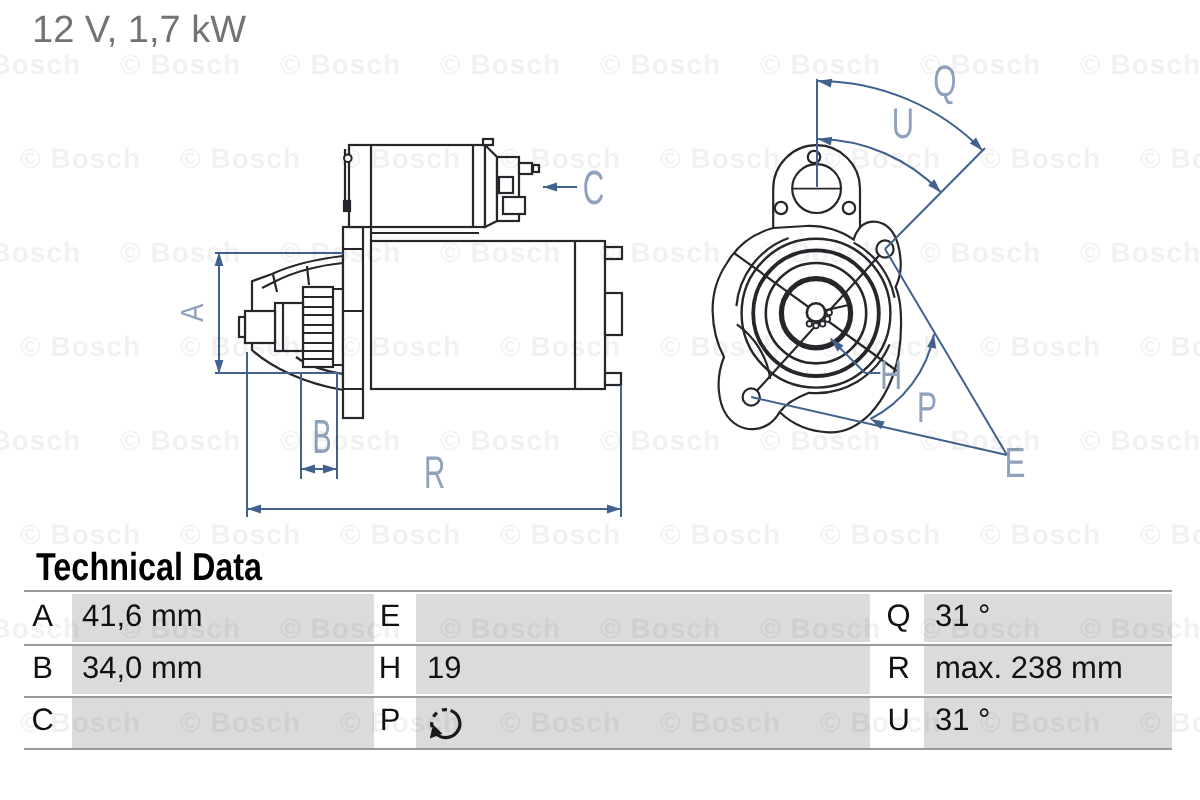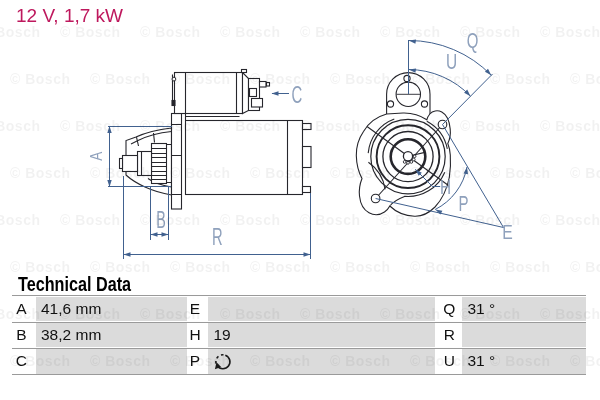--- a/index.html
+++ b/index.html
@@ -3,21 +3,21 @@
 <meta charset="utf-8">
 <style>
 html,body{margin:0;padding:0;background:#fff}
 #page{position:relative;width:600px;height:400px;overflow:hidden;background:#fff;
  font-family:"Liberation Sans",sans-serif}
 .wm{position:absolute;font-weight:bold;font-size:14px;color:rgba(0,0,0,0.055);
  white-space:nowrap;z-index:40;letter-spacing:0.5px}
 .cell{position:absolute;font-size:15.5px;color:#111;line-height:26px;white-space:nowrap}
 #hdr{position:absolute;left:18px;top:273px;font-size:19.5px;font-weight:bold;color:#000;
  transform:scaleX(0.83);transform-origin:0 0}
-#kw{position:absolute;left:16px;top:5px;font-size:19px;color:#be185d}
+#kw{position:absolute;left:16px;top:5px;font-size:19px;color:#737373}
 </style>
 </head>
 <body>
 <div id="page">
 <div id="kw">12 V, 1,7 kW</div>
 <div id="hdr">Technical Data</div>
 <div style="position:absolute;left:36px;top:296.5px;width:150.5px;height:24.5px;background:#dbdbdb"></div>
 <div style="position:absolute;left:208px;top:296.5px;width:227.39999999999998px;height:24.5px;background:#dbdbdb"></div>
 <div style="position:absolute;left:462.2px;top:296.5px;width:123.80000000000001px;height:24.5px;background:#dbdbdb"></div>
 <div style="position:absolute;left:36px;top:323.3px;width:150.5px;height:23.9px;background:#dbdbdb"></div>
@@ -31,22 +31,23 @@
 <div style="position:absolute;left:12px;top:347.5px;width:574px;height:1.3px;background:#9a9a9a"></div>
 <div style="position:absolute;left:12px;top:374px;width:574px;height:1.3px;background:#9a9a9a"></div>
 <div class="cell" style="left:9.3px;top:295.5px;width:24px;text-align:center">A</div>
 <div class="cell" style="left:183px;top:295.5px;width:24px;text-align:center">E</div>
 <div class="cell" style="left:437.3px;top:295.5px;width:24px;text-align:center">Q</div>
 <div class="cell" style="left:41px;top:295.5px">41,6 mm</div>
 <div class="cell" style="left:467.5px;top:295.5px">31 °</div>
 <div class="cell" style="left:9.3px;top:322.3px;width:24px;text-align:center">B</div>
 <div class="cell" style="left:183px;top:322.3px;width:24px;text-align:center">H</div>
 <div class="cell" style="left:437.3px;top:322.3px;width:24px;text-align:center">R</div>
-<div class="cell" style="left:41px;top:322.3px">38,2 mm</div>
+<div class="cell" style="left:41px;top:322.3px">34,0 mm</div>
 <div class="cell" style="left:213.5px;top:322.3px">19</div>
+<div class="cell" style="left:467.5px;top:322.3px">max. 238 mm</div>
 <div class="cell" style="left:9.3px;top:348.3px;width:24px;text-align:center">C</div>
 <div class="cell" style="left:183px;top:348.3px;width:24px;text-align:center">P</div>
 <div class="cell" style="left:437.3px;top:348.3px;width:24px;text-align:center">U</div>
 <div class="cell" style="left:467.5px;top:348.3px">31 °</div>
 <svg width="22" height="18" viewBox="0 0 22 18" style="position:absolute;left:213px;top:353px">
 <g stroke="#1a1a1a" stroke-width="1.6" fill="none">
 <path d="M12.3,2.2 A7 7 0 1 1 4.2,12.8"></path>
 <path d="M3.1,10.6 A7 7 0 0 1 10.5,1.8" stroke-dasharray="2.6 2.8"></path>
 </g>
 <polygon points="1.9,16.3 3.5,9.3 8.2,13.9" fill="#1a1a1a"></polygon>

